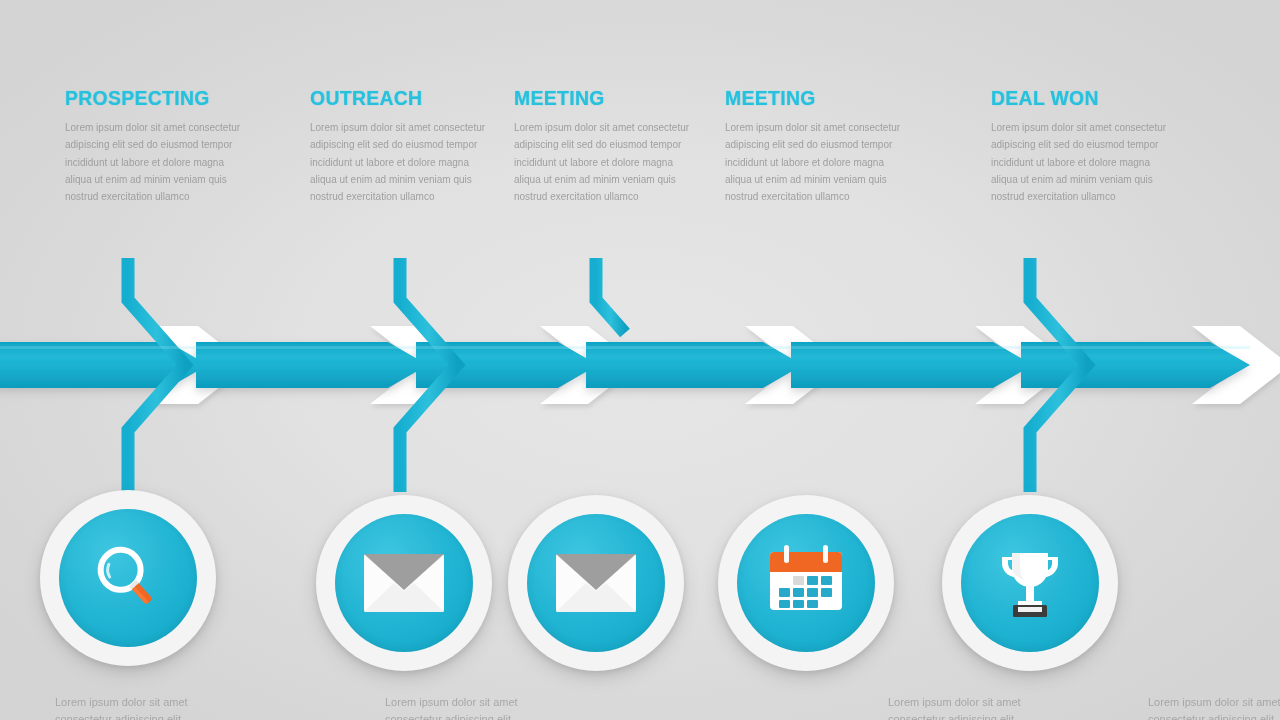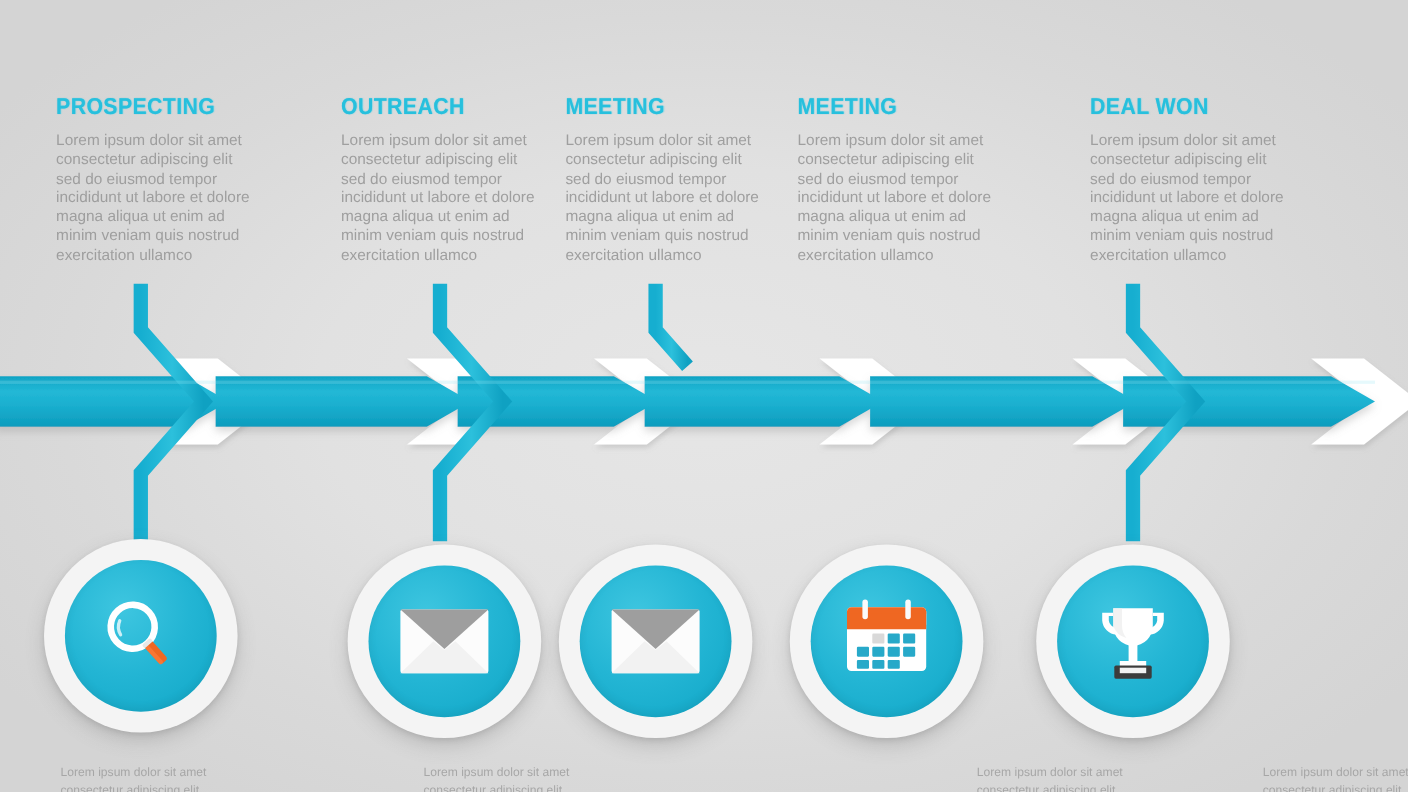--- a/index.html
+++ b/index.html
@@ -26,21 +26,21 @@
     letter-spacing:.4px;
     color:#27c0dd;
     margin:0 0 9px 0;
     text-shadow:0 0 1px rgba(40,190,220,.55), 1px 0 1px rgba(90,215,235,.35);
     font-stretch:condensed;
     transform:scaleX(.92);
     transform-origin:left center;
     white-space:nowrap;
   }
   .head-body{
-    font-size:14px;
+    font-size:10px;
     line-height:17.3px;
     color:#9a9a9a;
     opacity:.92;
     margin:0;
     width:185px;
     filter:blur(.18px);
   }
   
   .col-foot{
     position:absolute;
@@ -132,21 +132,21 @@
       <path d="M806 400 L806 430 L806 492"></path>
 
       <path d="M1030 258 L1030 300 L1087 365 L1030 430 L1030 492"></path>
     </g>
 
     <g opacity=".25">
       <rect x="-6" y="346" width="1256" height="3" fill="#9be6f5"></rect>
     </g>
   </svg>
 
-  <div class="col-head" style="left:51px;top:86px;">
+  <div class="col-head" style="left:65px;top:86px;">
     <h2 class="head-title">PROSPECTING</h2>
     <p class="head-body">Lorem ipsum dolor sit amet consectetur adipiscing elit sed do eiusmod tempor incididunt ut labore et dolore magna aliqua ut enim ad minim veniam quis nostrud exercitation ullamco</p>
   </div>
 
   <div class="col-head" style="left:310px;top:86px;">
     <h2 class="head-title">OUTREACH</h2>
     <p class="head-body">Lorem ipsum dolor sit amet consectetur adipiscing elit sed do eiusmod tempor incididunt ut labore et dolore magna aliqua ut enim ad minim veniam quis nostrud exercitation ullamco</p>
   </div>
 
   <div class="col-head" style="left:514px;top:86px;">

